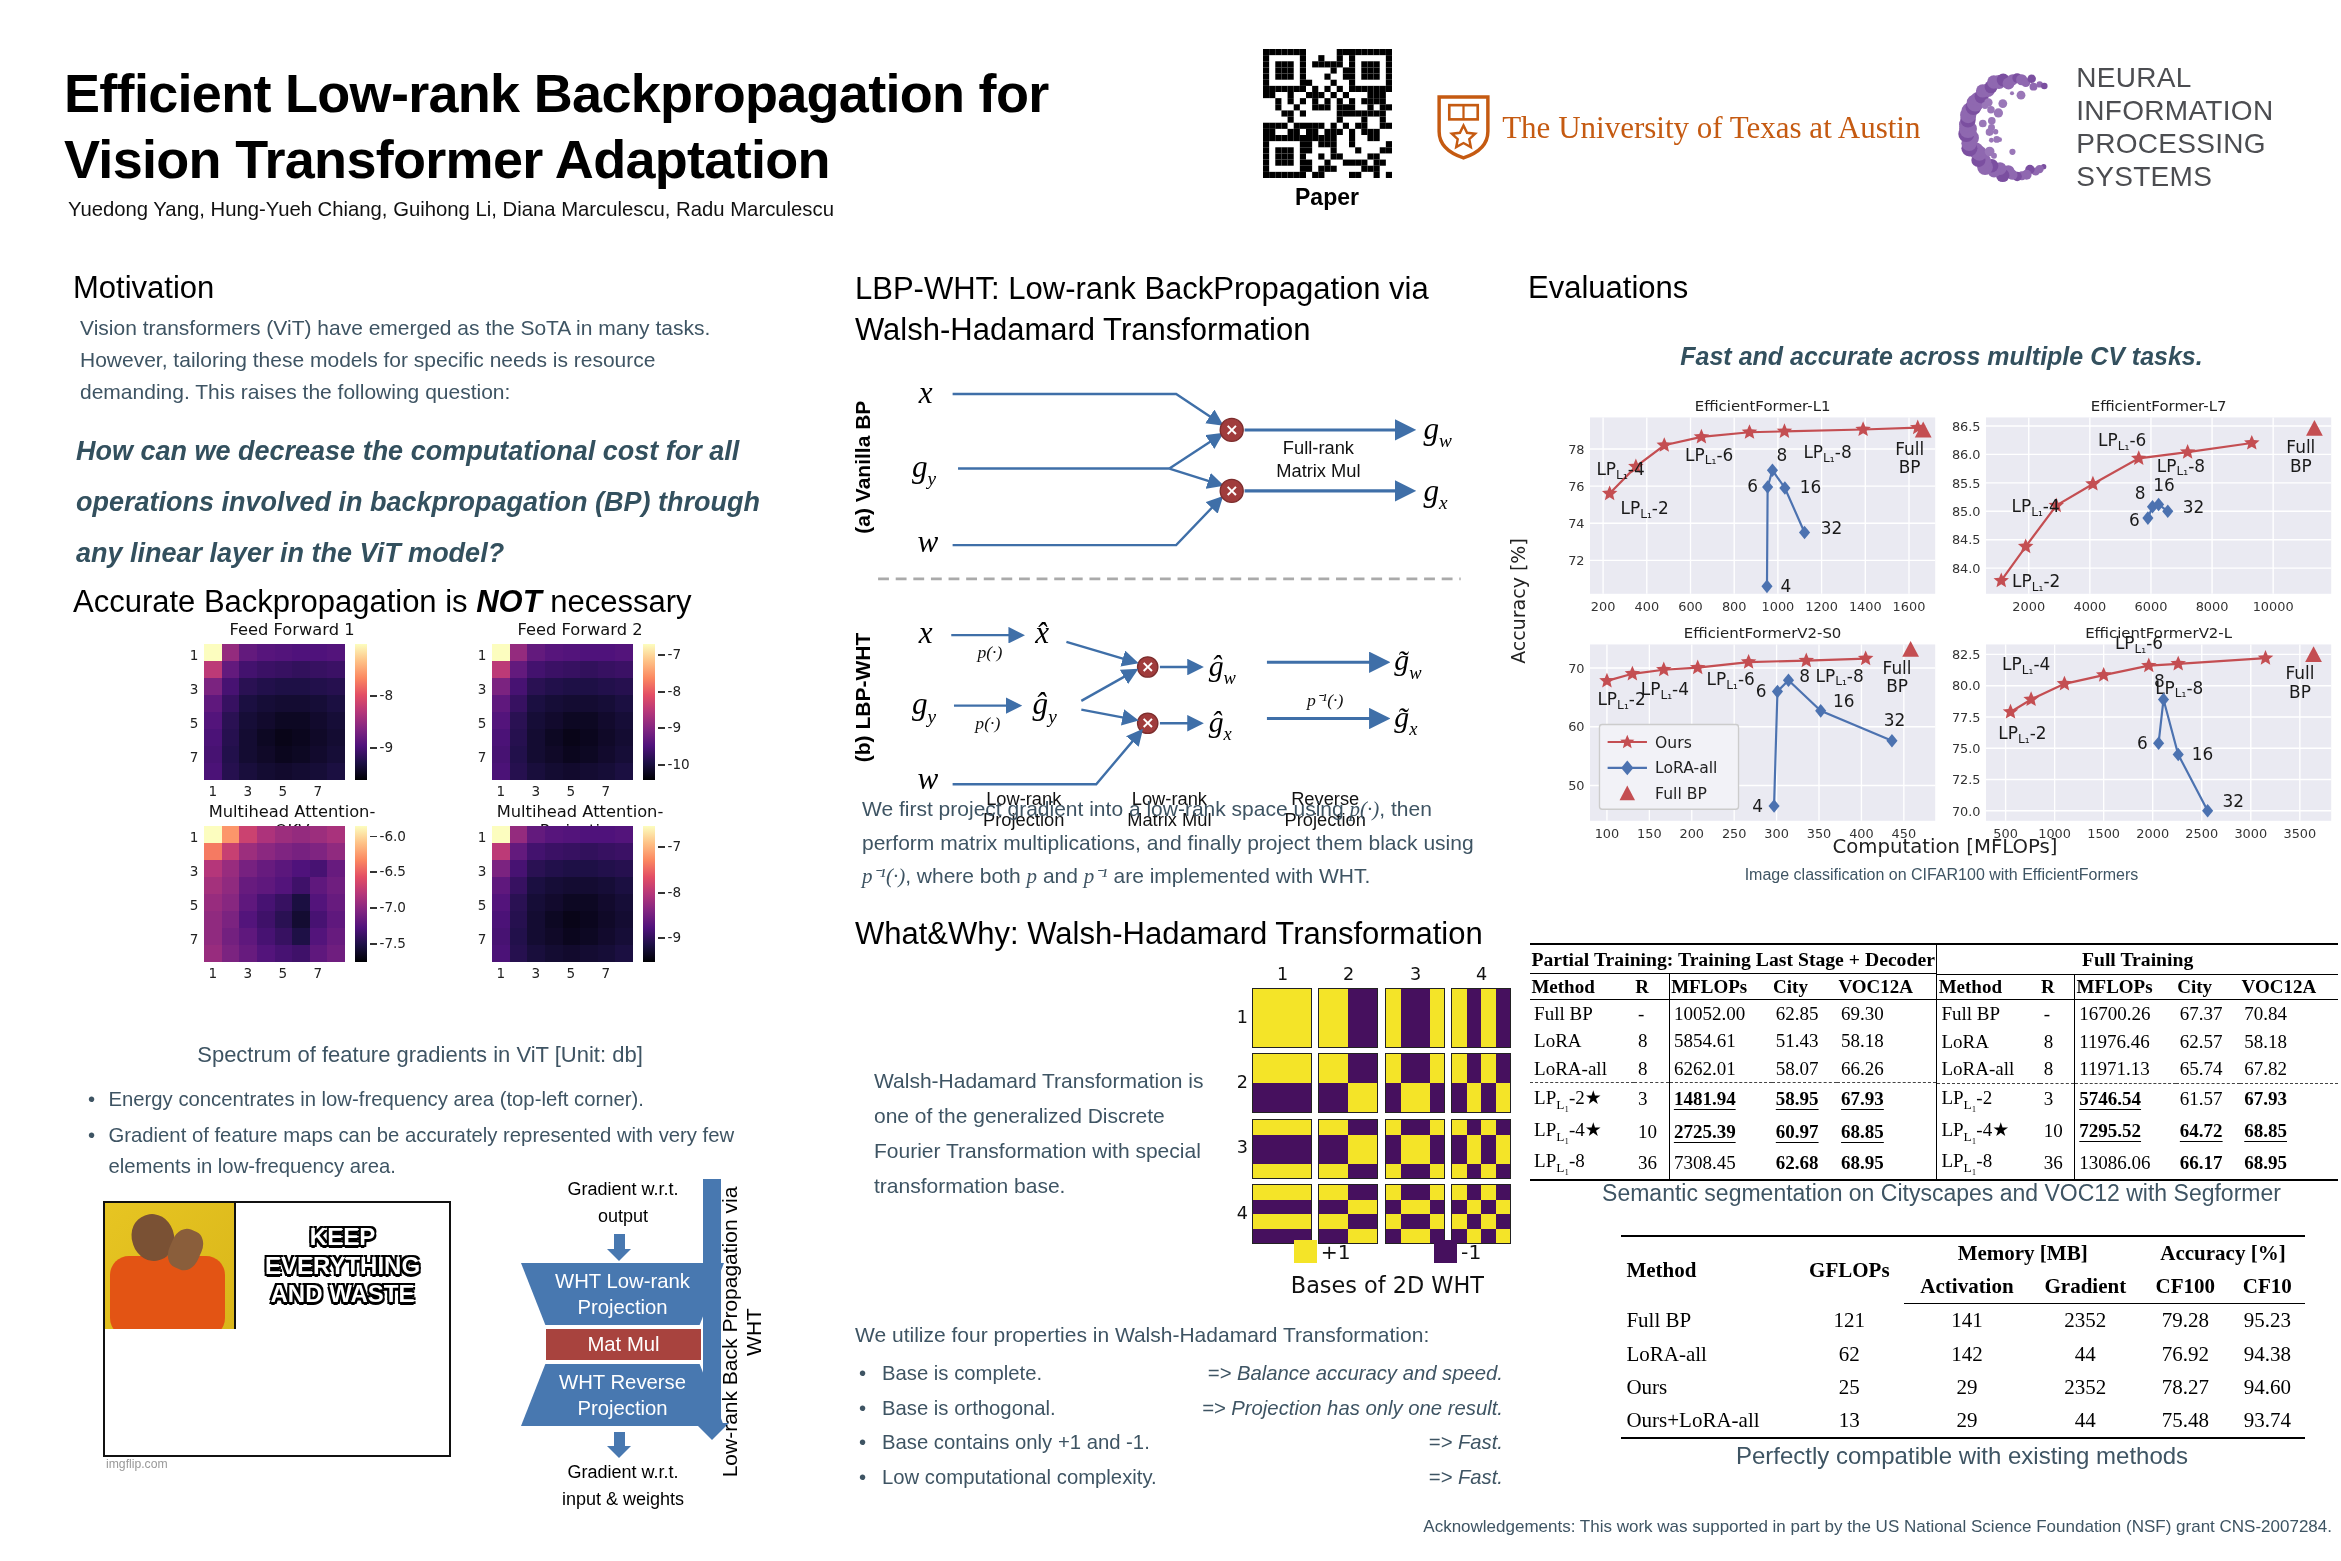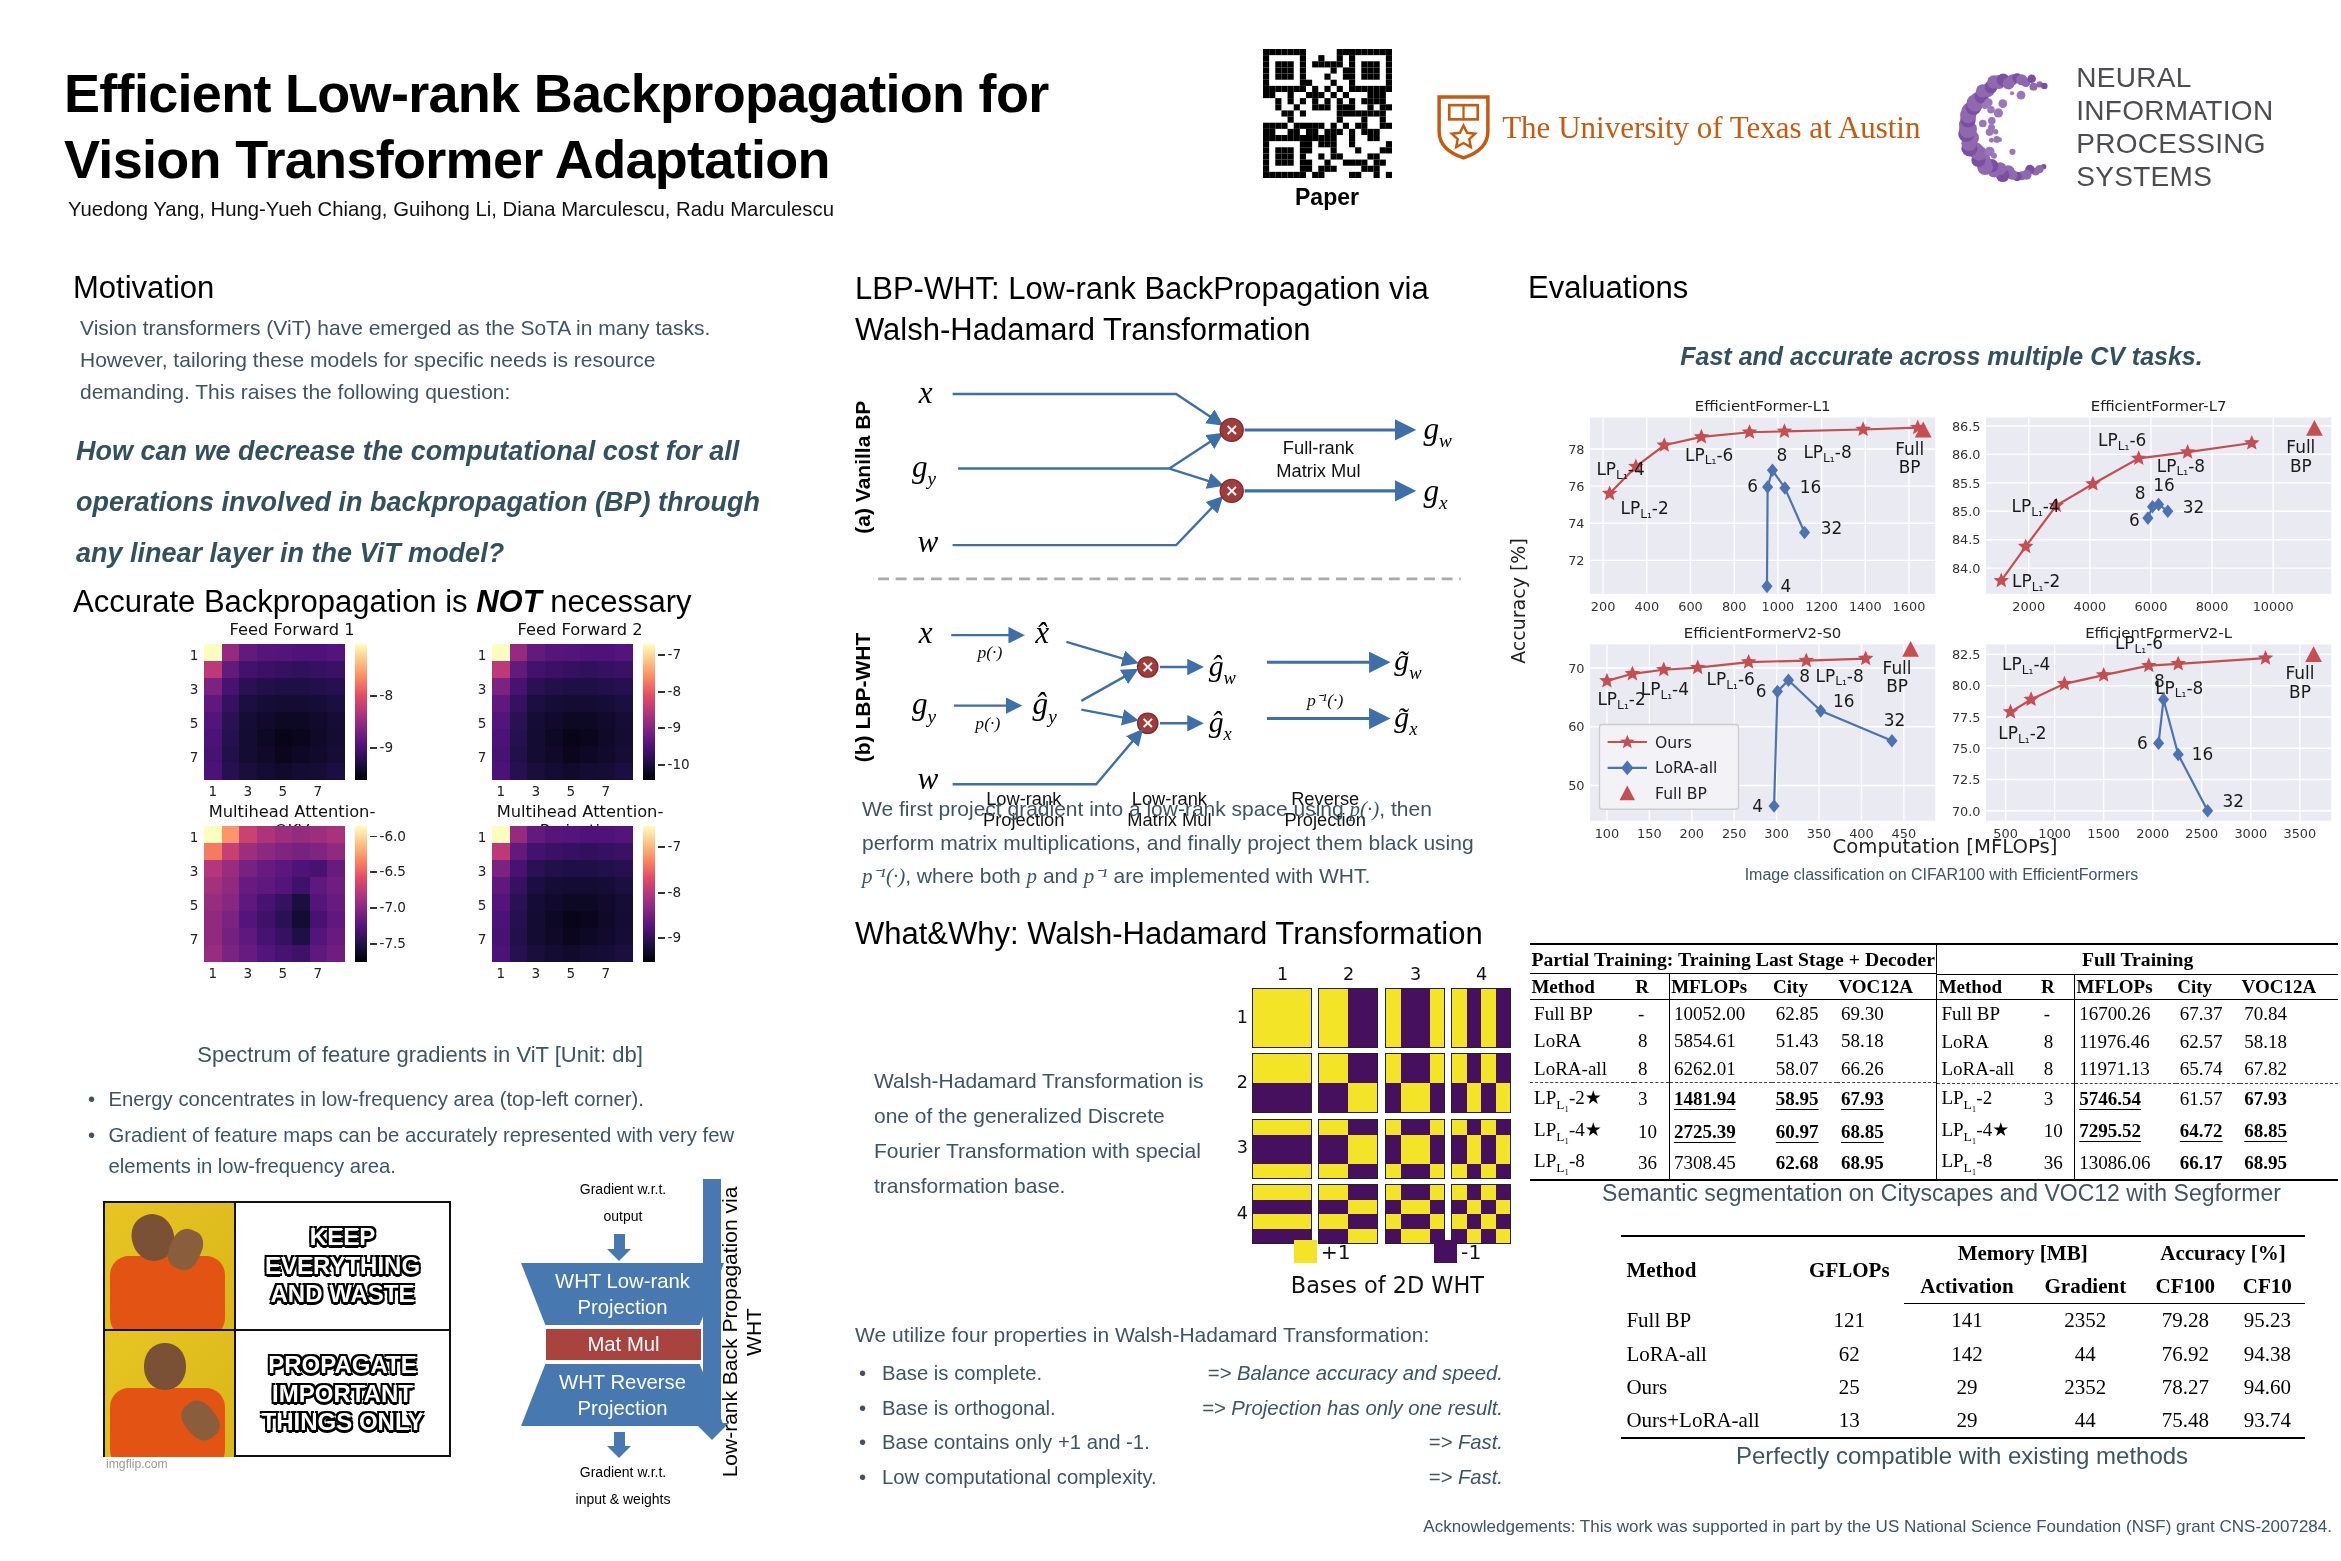--- a/index.html
+++ b/index.html
@@ -44,21 +44,21 @@
   .meme-img{flex:0 0 129px;position:relative;background:linear-gradient(135deg,#e7c522,#d9b61a);overflow:hidden;border-right:2px solid #111;}
   .meme-txt{flex:1;display:flex;flex-direction:column;align-items:center;justify-content:center;
             font-weight:800;font-size:24px;line-height:28.5px;color:#fff;text-align:center;
             text-shadow:-2px -2px 0 #000,2px -2px 0 #000,-2px 2px 0 #000,2px 2px 0 #000,0 2.7px 0 #000;}
   .drake-head{position:absolute;width:42px;height:47px;border-radius:48%;background:#7a5134;}
   .drake-body{position:absolute;width:115px;height:81px;border-radius:19px;background:#e35414;}
   .drake-hand{position:absolute;width:31px;height:41px;border-radius:40%;background:#8a5e3b;}
   #meme-mark{left:106px;top:1457px;font-size:12.2px;color:#999;}
   
   #flow{left:474px;top:1176px;width:325px;height:291px;}
-  .flow-txt{position:absolute;width:230px;left:34px;text-align:center;font-size:14px;line-height:27px;color:#000;}
+  .flow-txt{position:absolute;width:230px;left:34px;text-align:center;font-size:18px;line-height:27px;color:#000;}
   .flow-arrow{position:absolute;left:140px;width:11px;background:#4878b0;}
   .flow-arrow:after{content:"";position:absolute;left:-6.8px;top:100%;border:12.2px solid transparent;border-top-color:#4878b0;border-bottom:none;}
   .trap{position:absolute;left:47px;width:203px;height:62px;background:#4878b0;color:#fff;display:flex;flex-direction:column;align-items:center;justify-content:center;font-size:20.3px;line-height:26px;}
   #trap1{clip-path:polygon(0 0,100% 0,88% 100%,12% 100%);}
   #trap2{clip-path:polygon(12% 0,88% 0,100% 100%,0 100%);}
   #matmul{position:absolute;left:72px;width:155px;height:31px;background:#a8433e;color:#fff;display:flex;align-items:center;justify-content:center;font-size:20.3px;}
   #big-arrow{position:absolute;left:229px;top:3.4px;width:17.6px;height:244px;background:#4878b0;}
   #big-arrow:after{content:"";position:absolute;left:-8.1px;top:100%;border:17px solid transparent;border-top-color:#4878b0;border-bottom:none;}
   #flow-side-label{position:absolute;left:166px;top:132px;width:291px;transform:rotate(-90deg);transform-origin:center;font-size:21px;color:#000;text-align:center;left:122px;}
   
@@ -803,32 +803,20 @@
       <div class="meme-img">
         <div class="drake-body" style="left:5.4px;top:53px;"></div>
         <div class="drake-head" style="left:27px;top:11px;transform:rotate(-18deg);"></div>
         <div class="drake-hand" style="left:65px;top:26px;transform:rotate(24deg);"></div>
       </div>
       <div class="meme-txt" id="meme-top">
           <div>KEEP EVERYTHING</div>
           <div>AND WASTE</div>
         </div>
     </div>
-    <div class="meme-row">
-      <div class="meme-img">
-        <div class="drake-body" style="left:5.4px;top:57px;"></div>
-        <div class="drake-head" style="left:39px;top:12.2px;"></div>
-        <div class="drake-hand" style="left:80px;top:69px;transform:rotate(-40deg);"></div>
-      </div>
-      <div class="meme-txt" id="meme-bottom">
-          <div>PROPAGATE</div>
-          <div>IMPORTANT</div>
-          <div>THINGS ONLY</div>
-        </div>
-    </div>
   </div>
   <div class="abs" id="meme-mark">imgflip.com</div>
 
   <div class="abs" id="flow">
     <div class="flow-txt" style="top:0px;"><span>Gradient w.r.t.</span><br><span>output</span></div>
     <div class="flow-arrow" style="top:58px;height:15px;"></div>
     <div class="trap" id="trap1" style="top:87px;">
         <span>WHT Low-rank</span>
         <span>Projection</span>
       </div>

